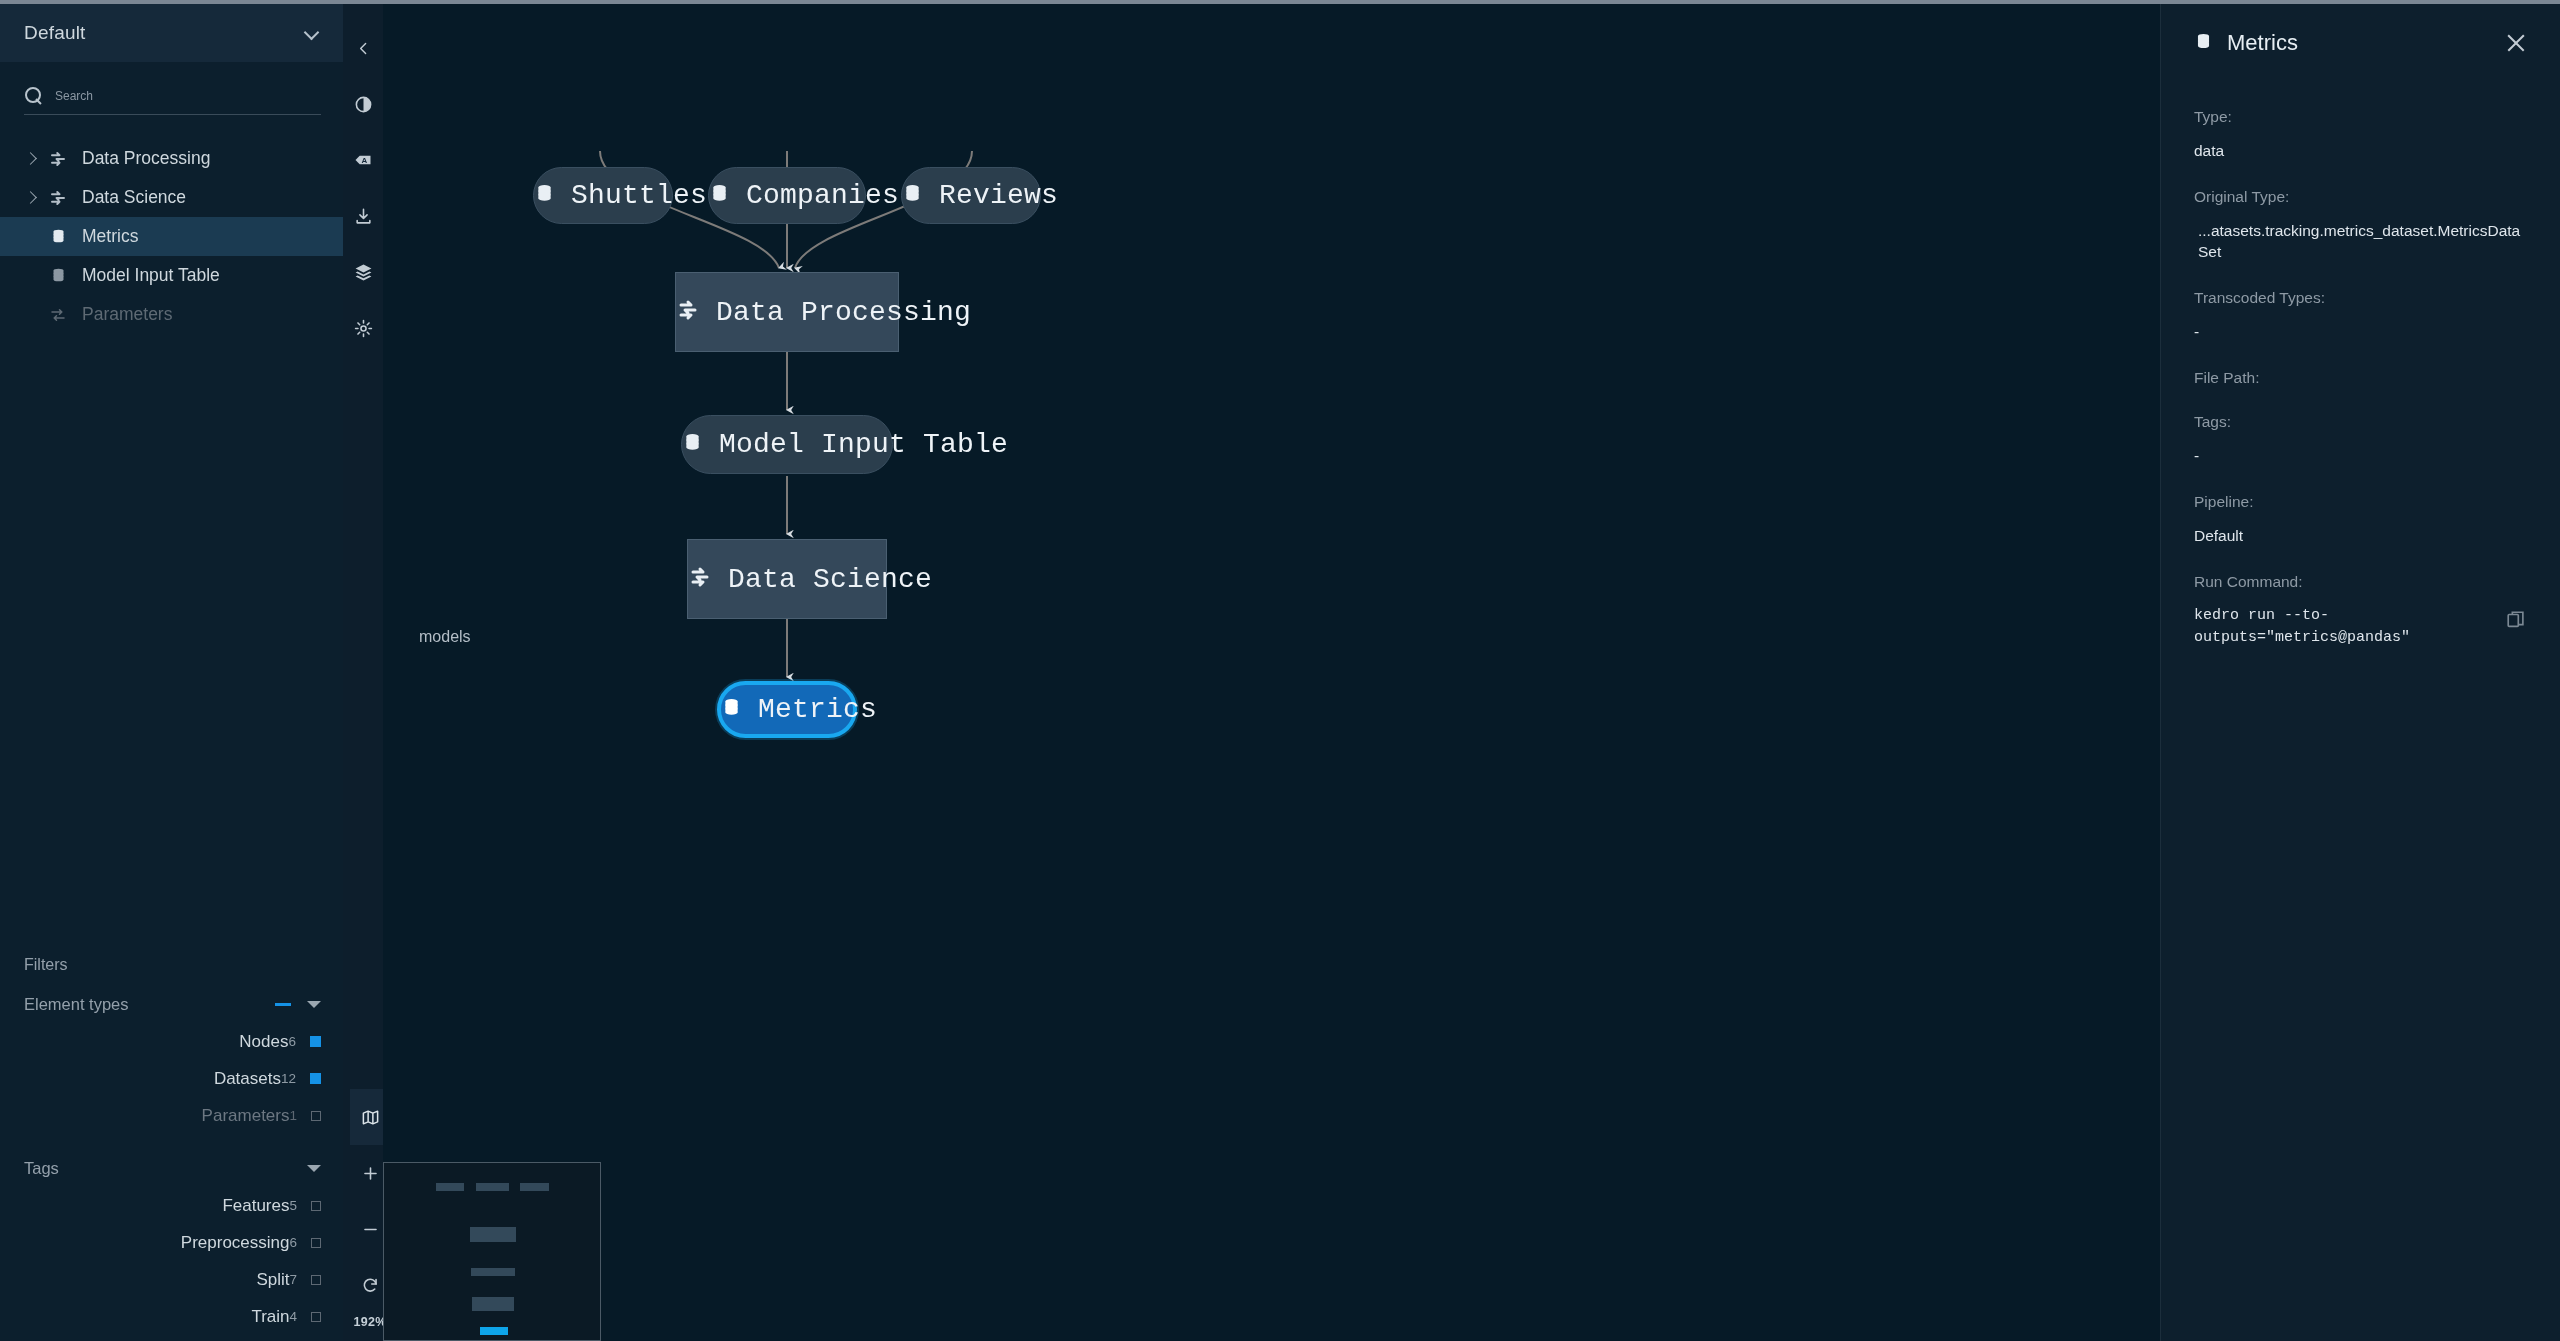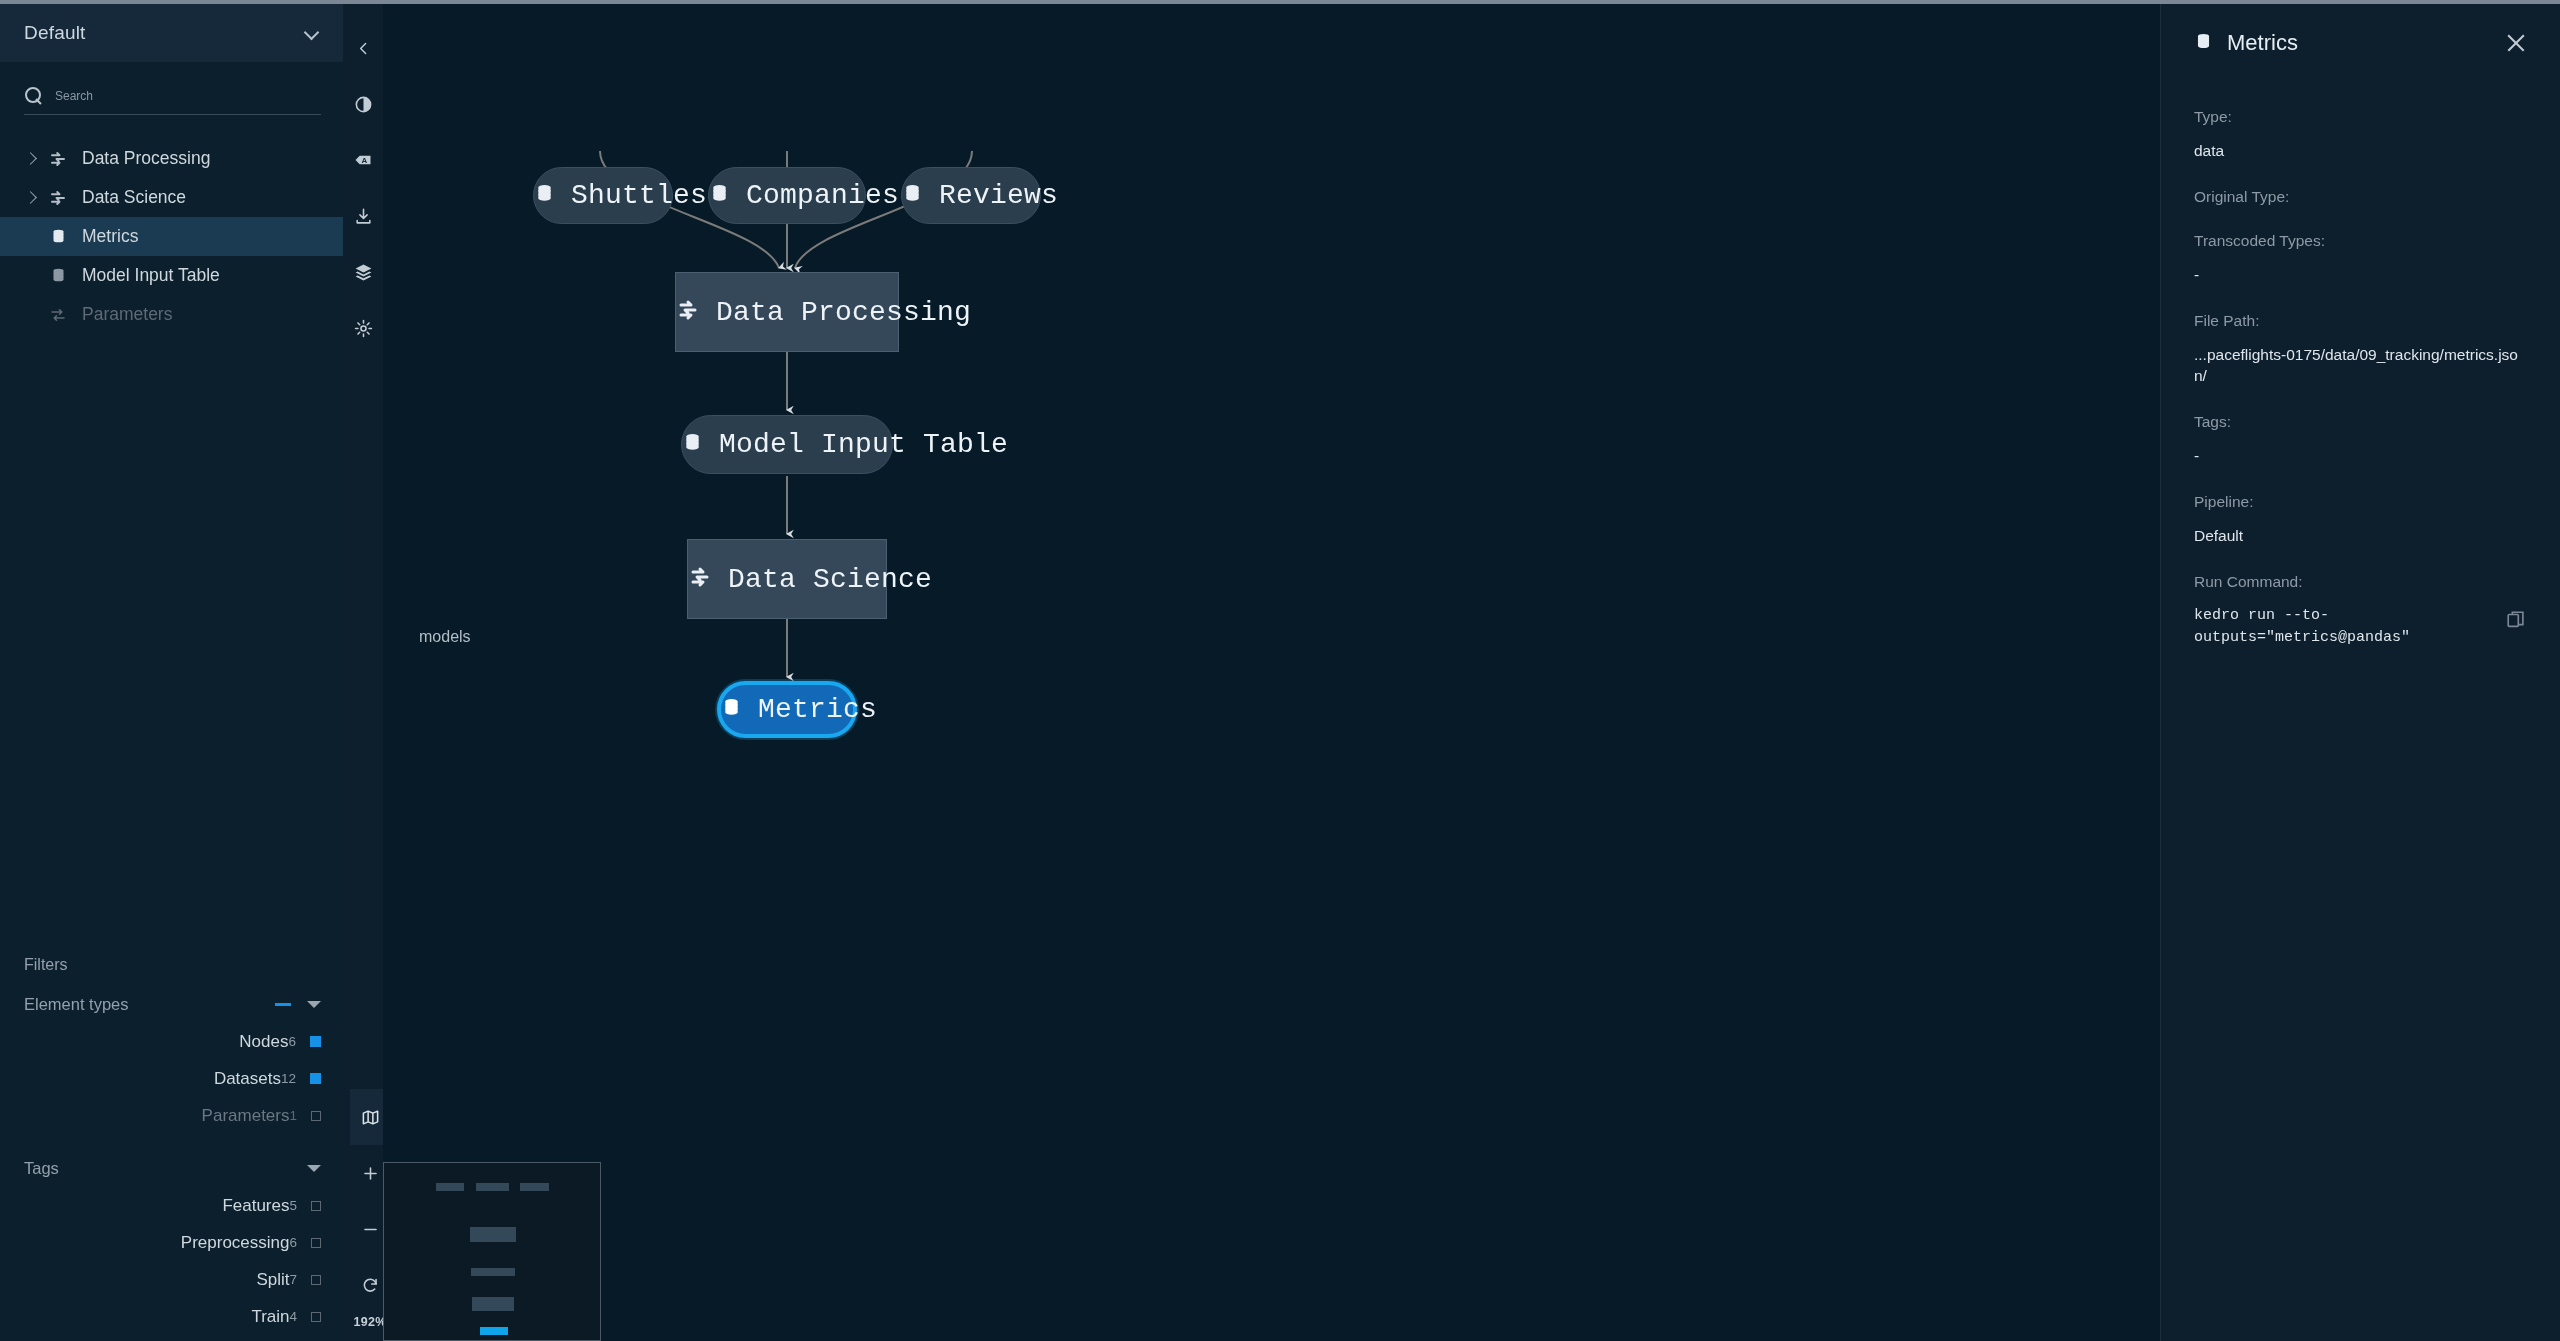--- a/index.html
+++ b/index.html
@@ -491,26 +491,26 @@
         </svg>
       </span>
       <span class="meta-title">Metrics</span>
       <span class="close-x"></span>
     </div>
 
     <div class="m-key">Type:</div>
     <div class="m-val">data</div>
 
     <div class="m-key">Original Type:</div>
+    <div class="m-val indent">...atasets.tracking.metrics_dataset.MetricsDataSet</div>
 
     <div class="m-key">Transcoded Types:</div>
     <div class="m-val">-</div>
 
     <div class="m-key">File Path:</div>
-    <div class="m-val">...paceflights-0175/data/09_tracking/metrics.json/</div>
 
     <div class="m-key">Tags:</div>
     <div class="m-val">-</div>
 
     <div class="m-key">Pipeline:</div>
     <div class="m-val">Default</div>
 
     <div class="m-key">Run Command:</div>
     <div class="m-cmd">
       <code>kedro run --to-outputs="metrics@pandas"</code>

